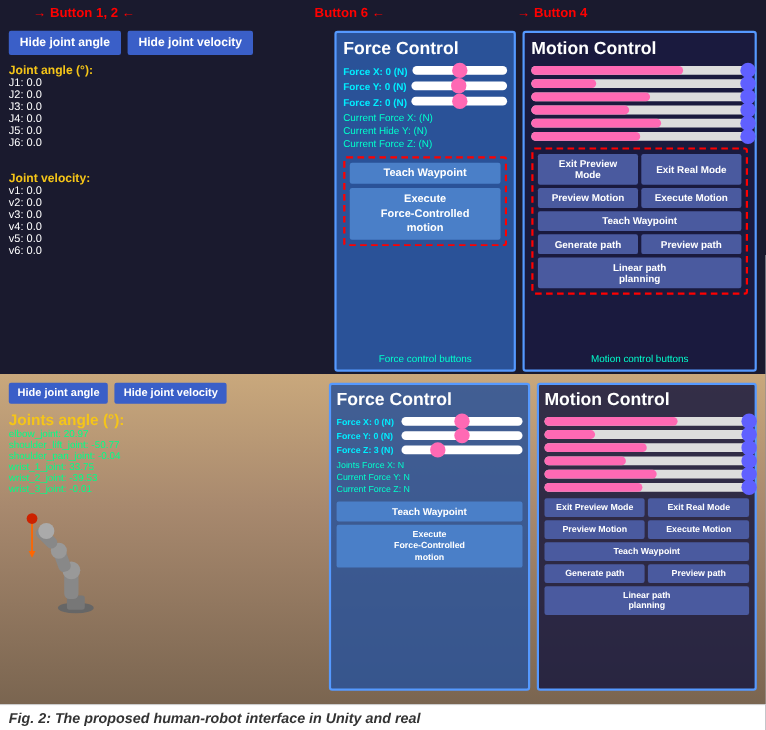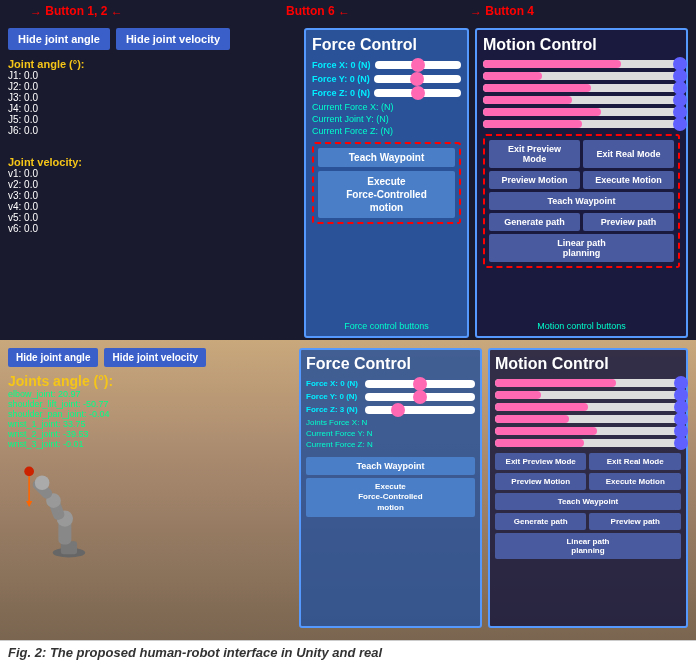--- a/index.html
+++ b/index.html
@@ -98,21 +98,20 @@
       color: white;
       font-size: 16px;
       font-weight: bold;
       text-align: left;
       margin-bottom: 6px;
     }
 
     .slider-row {
       display: flex;
       flex-direction: row;
-      align-items: center;
       gap: 4px;
       margin-bottom: 4px;
     }
 
     .slider-label {
       color: #00eeff;
       font-size: 9px;
       min-width: 55px;
       font-weight: bold;
     }
@@ -408,21 +407,21 @@
       </div>
     </div>
     <div class="slider-row">
       <span class="slider-label">Force Z: 0 (N)</span>
       <div class="slider-track">
         <div class="slider-thumb-pink"></div>
       </div>
     </div>
 
     <div class="current-force">Current Force X: (N)</div>
-    <div class="current-force">Current Joint Y: (N)</div>
+    <div class="current-force">Current Hide Y: (N)</div>
     <div class="current-force">Current Force Z: (N)</div>
 
     <div class="dashed-box">
       <button class="btn-teach">Teach Waypoint</button>
       <button class="btn-execute" style="white-space:pre-line; line-height:1.3;">Execute
 Force-Controlled
 motion</button>
     </div>
 
     <span style="position:absolute; bottom:5px; left:0; width:100%; text-align:center; color:#00ffcc; font-size:9px;">Force control buttons</span>

